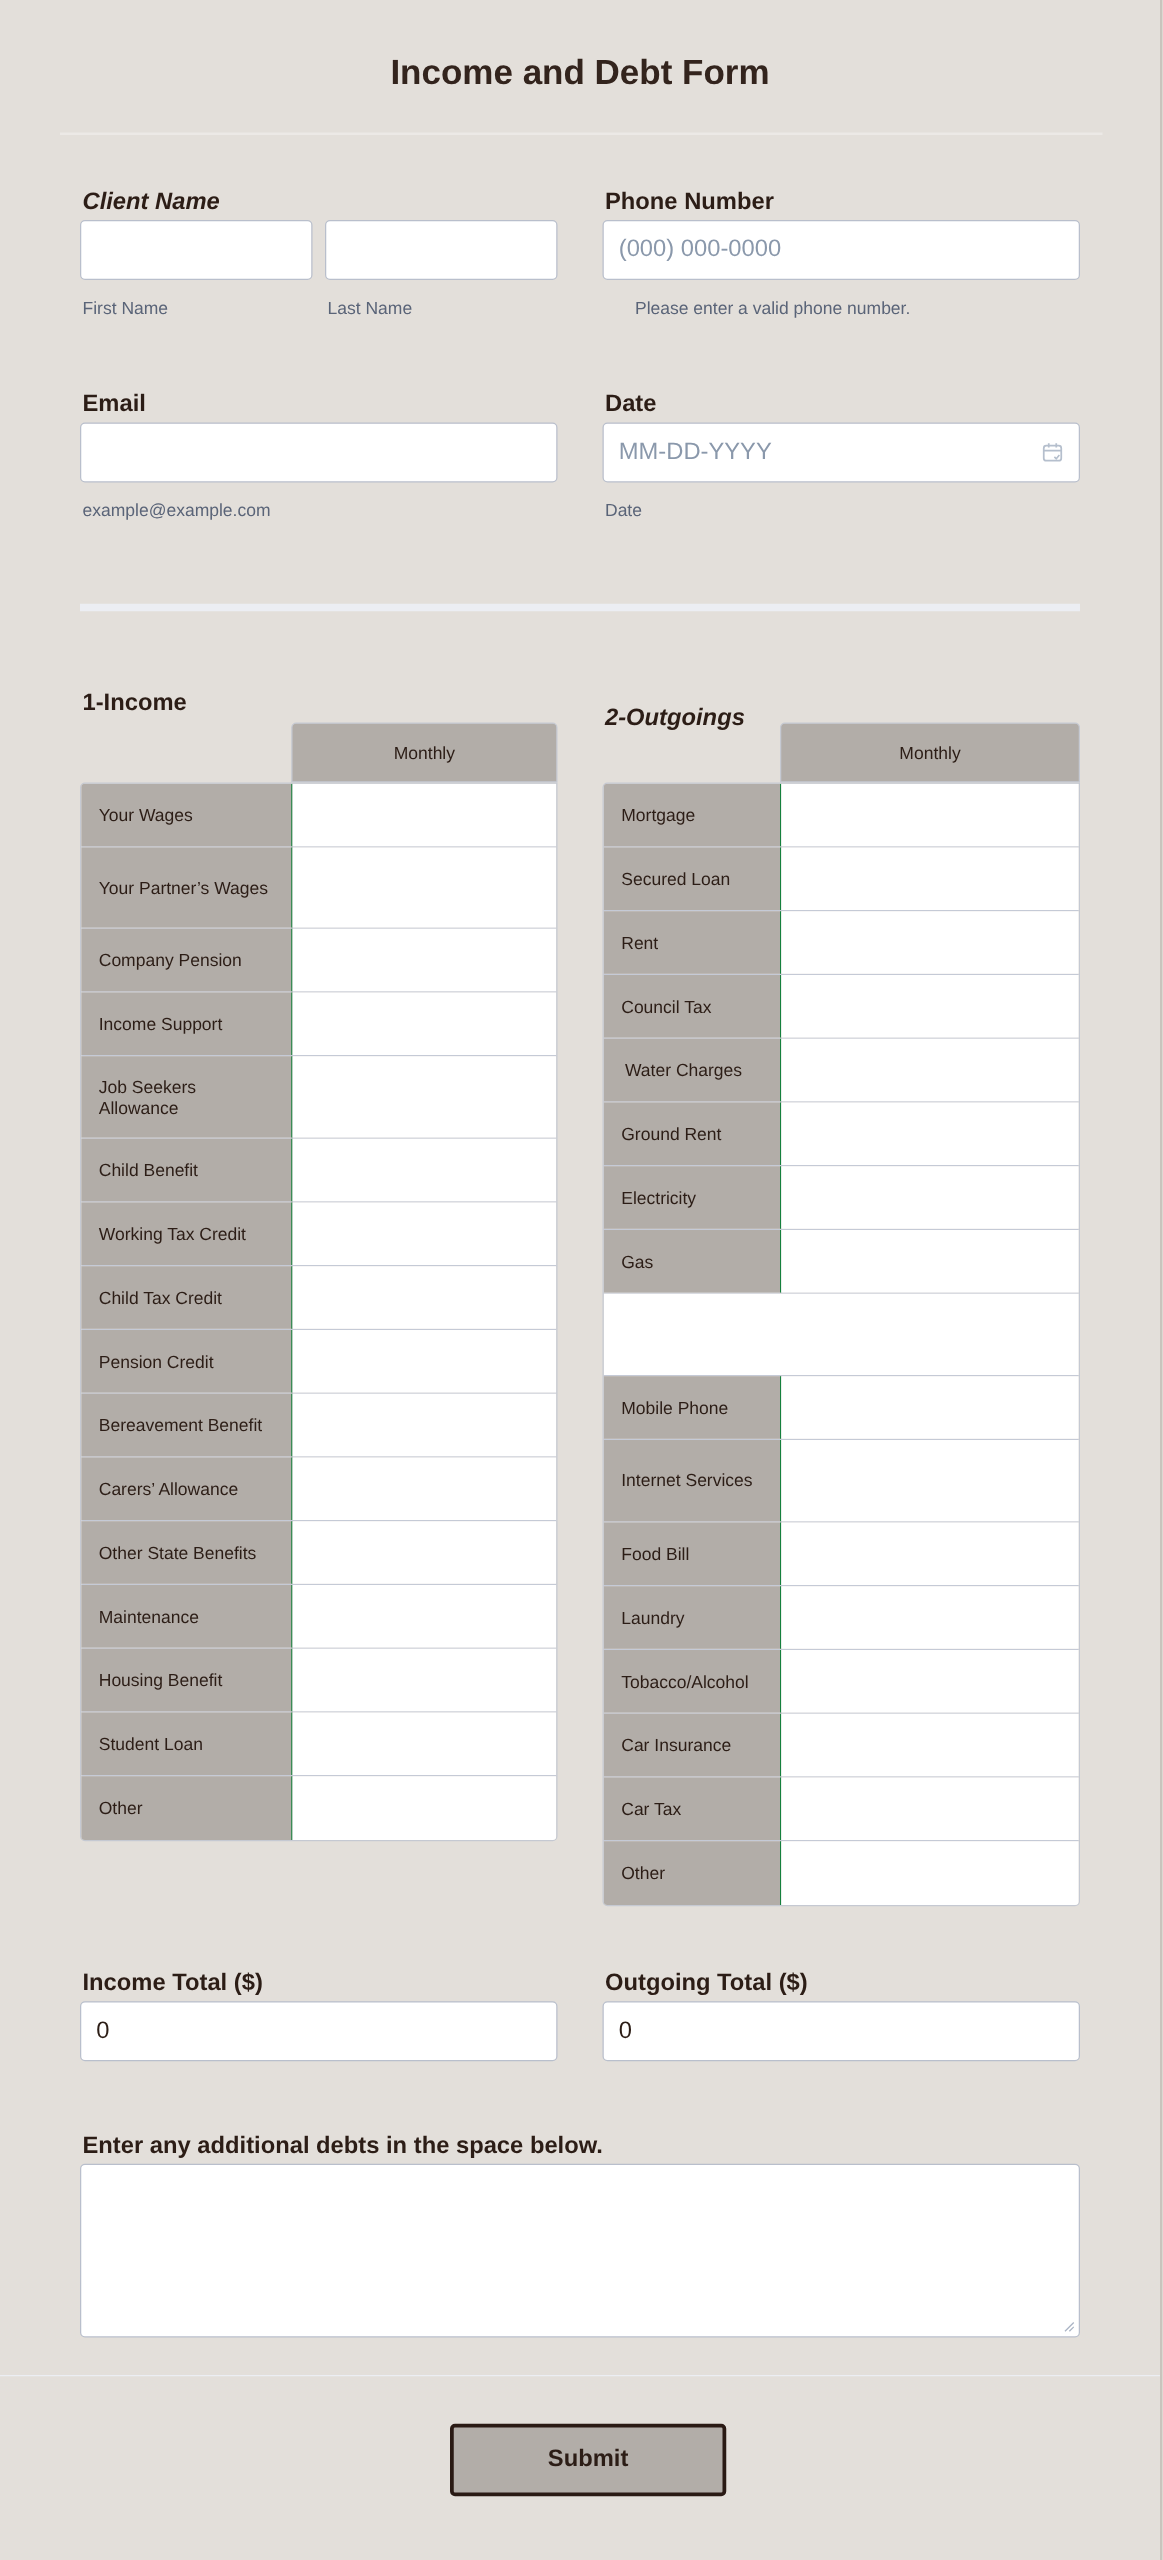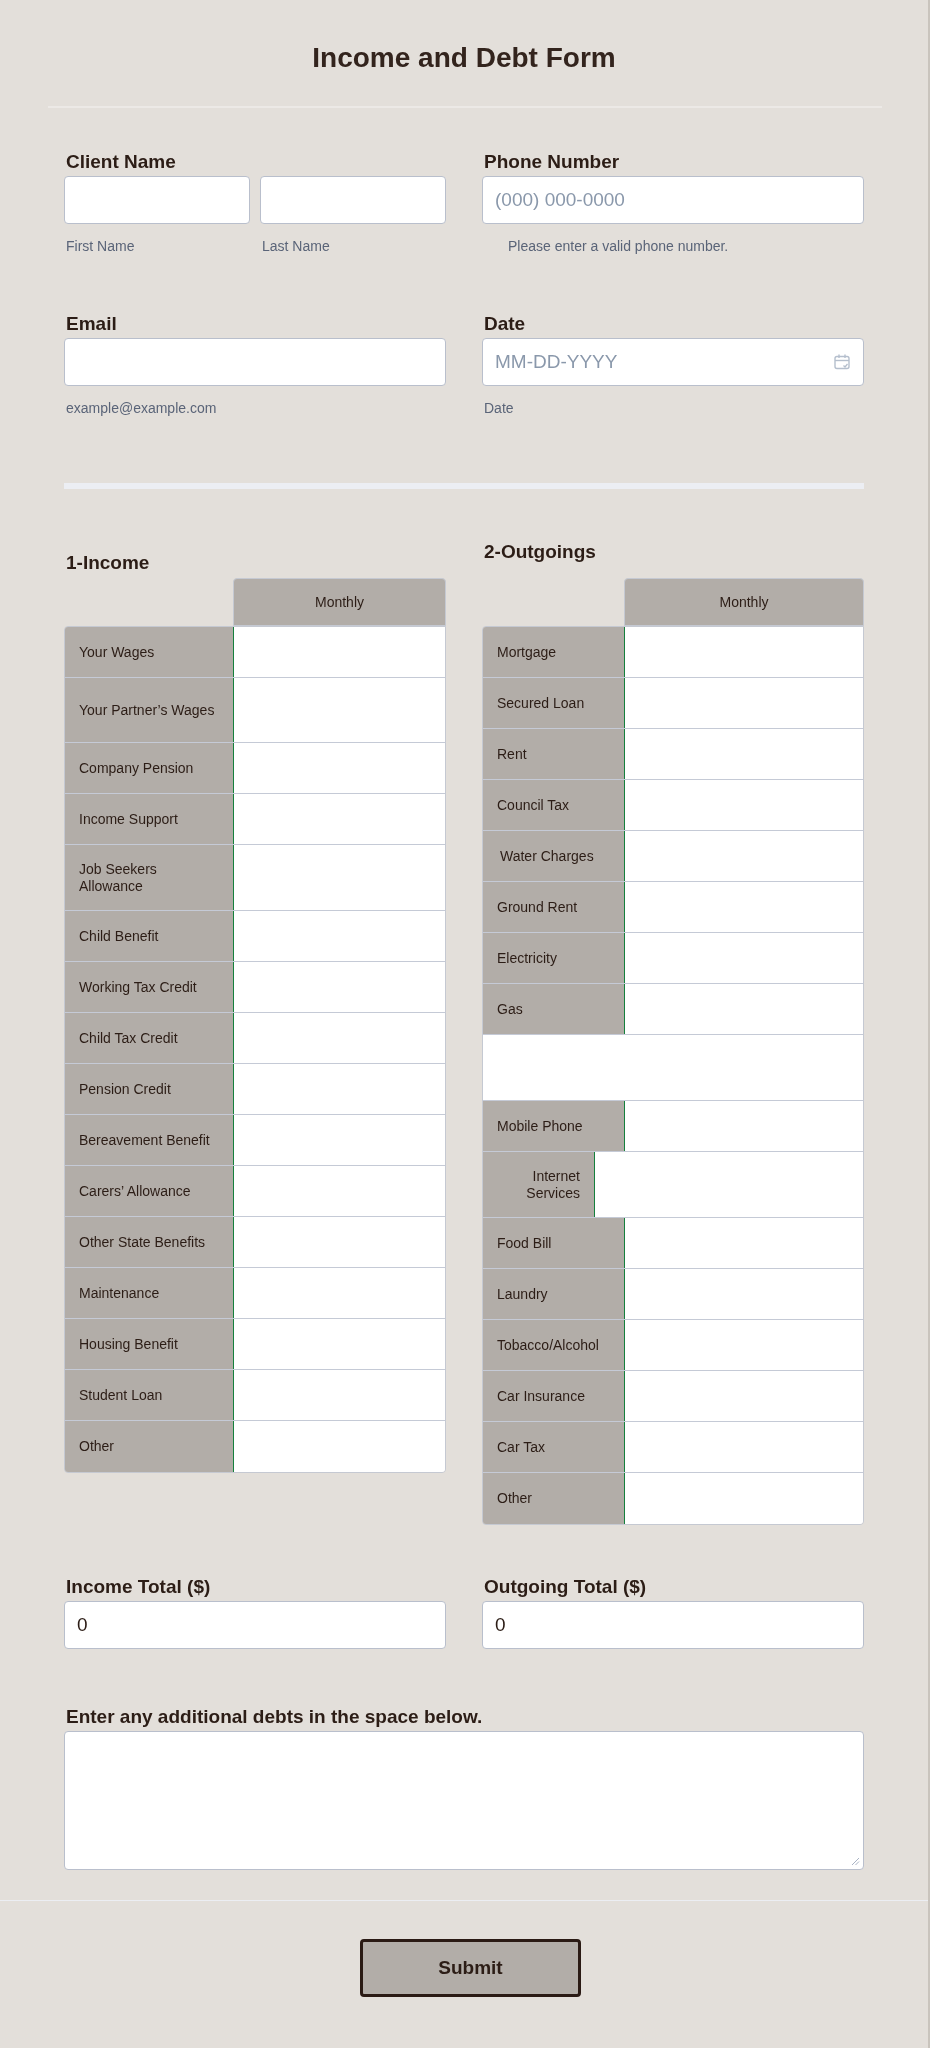--- a/index.html
+++ b/index.html
@@ -86,21 +86,21 @@
   }
 </style>
 </head>
 <body>
 
 <div class="page-edge"></div>
 
 <h1 class="title">Income and Debt Form</h1>
 <div class="divider-top"></div>
 
-<div class="label" style="left:66px; top:151px;">Client Name</div>
+<div class="label" style="left:66px; top:151px;font-style:italic;">Client Name</div>
 <input class="input" style="left: 64px; top: 176px; width: 186px;" type="text" value="">
 <input class="input" style="left: 260px; top: 176px; width: 186px;" type="text" value="">
 <div class="sublabel" style="left:66px; top:238px;">First Name</div>
 <div class="sublabel" style="left:262px; top:238px;">Last Name</div>
 
 <div class="label" style="left:484px; top:151px;">Phone Number</div>
 <input class="input" style="left: 482px; top: 176px; width: 382px;" type="text" placeholder="(000) 000-0000">
 <div class="sublabel" style="left:508px; top:238px;">Please enter a valid phone number.</div>
 
 <div class="label" style="left:66px; top:313px;">Email</div>
@@ -184,21 +184,21 @@
         <div class="rlabel" style="width: 169px;">Student Loan</div>
         <div class="rcell" style="flex: 1 1 0%;"><input type="text" value="" style=""></div>
       </div>
       <div class="row" style="height: 51px;">
         <div class="rlabel" style="width: 169px;">Other</div>
         <div class="rcell" style="flex: 1 1 0%;"><input type="text" value="" style=""></div>
       </div>
     </div>
 </div>
 
-<div class="label" style="left:484px; top:541px;">2-Outgoings</div>
+<div class="label" style="left:484px; top:564px;font-style:italic;">2-Outgoings</div>
 <div class="matrix" style="left:482px; top:578px; width:382px;">
   <div class="hdr" style="left:142px; width:240px;">Monthly</div>
   <div class="body" id="outgoings-body" style="width:382px;">
       <div class="row" style="height: 51px;">
         <div class="rlabel" style="width: 142px;">Mortgage</div>
         <div class="rcell" style="flex: 1 1 0%;"><input type="text" value="" style=""></div>
       </div>
       <div class="row" style="height: 51px;">
         <div class="rlabel" style="width: 142px;">Secured Loan</div>
         <div class="rcell" style="flex: 1 1 0%;"><input type="text" value="" style=""></div>
@@ -228,21 +228,21 @@
         <div class="rcell" style="flex: 1 1 0%;"><input type="text" value="" style=""></div>
       </div>
       <div class="row" style="height: 66px;">
         <div class="rcell" style="flex: 1 1 0%;"><input type="text" value="" style=""></div>
       </div>
       <div class="row" style="height: 51px;">
         <div class="rlabel" style="width: 142px;">Mobile Phone</div>
         <div class="rcell" style="flex: 1 1 0%;"><input type="text" value="" style=""></div>
       </div>
       <div class="row" style="height: 66px;">
-        <div class="rlabel" style="width: 112px; text-align: right;">Internet Services</div>
+        <div class="rlabel" style="width: 142px; text-align: right;">Internet Services</div>
         <div class="rcell" style="flex: 1 1 0%;"><input type="text" value="" style=""></div>
       </div>
       <div class="row" style="height: 51px;">
         <div class="rlabel" style="width: 142px;">Food Bill</div>
         <div class="rcell" style="flex: 1 1 0%;"><input type="text" value="" style=""></div>
       </div>
       <div class="row" style="height: 51px;">
         <div class="rlabel" style="width: 142px;">Laundry</div>
         <div class="rcell" style="flex: 1 1 0%;"><input type="text" value="" style=""></div>
       </div>

